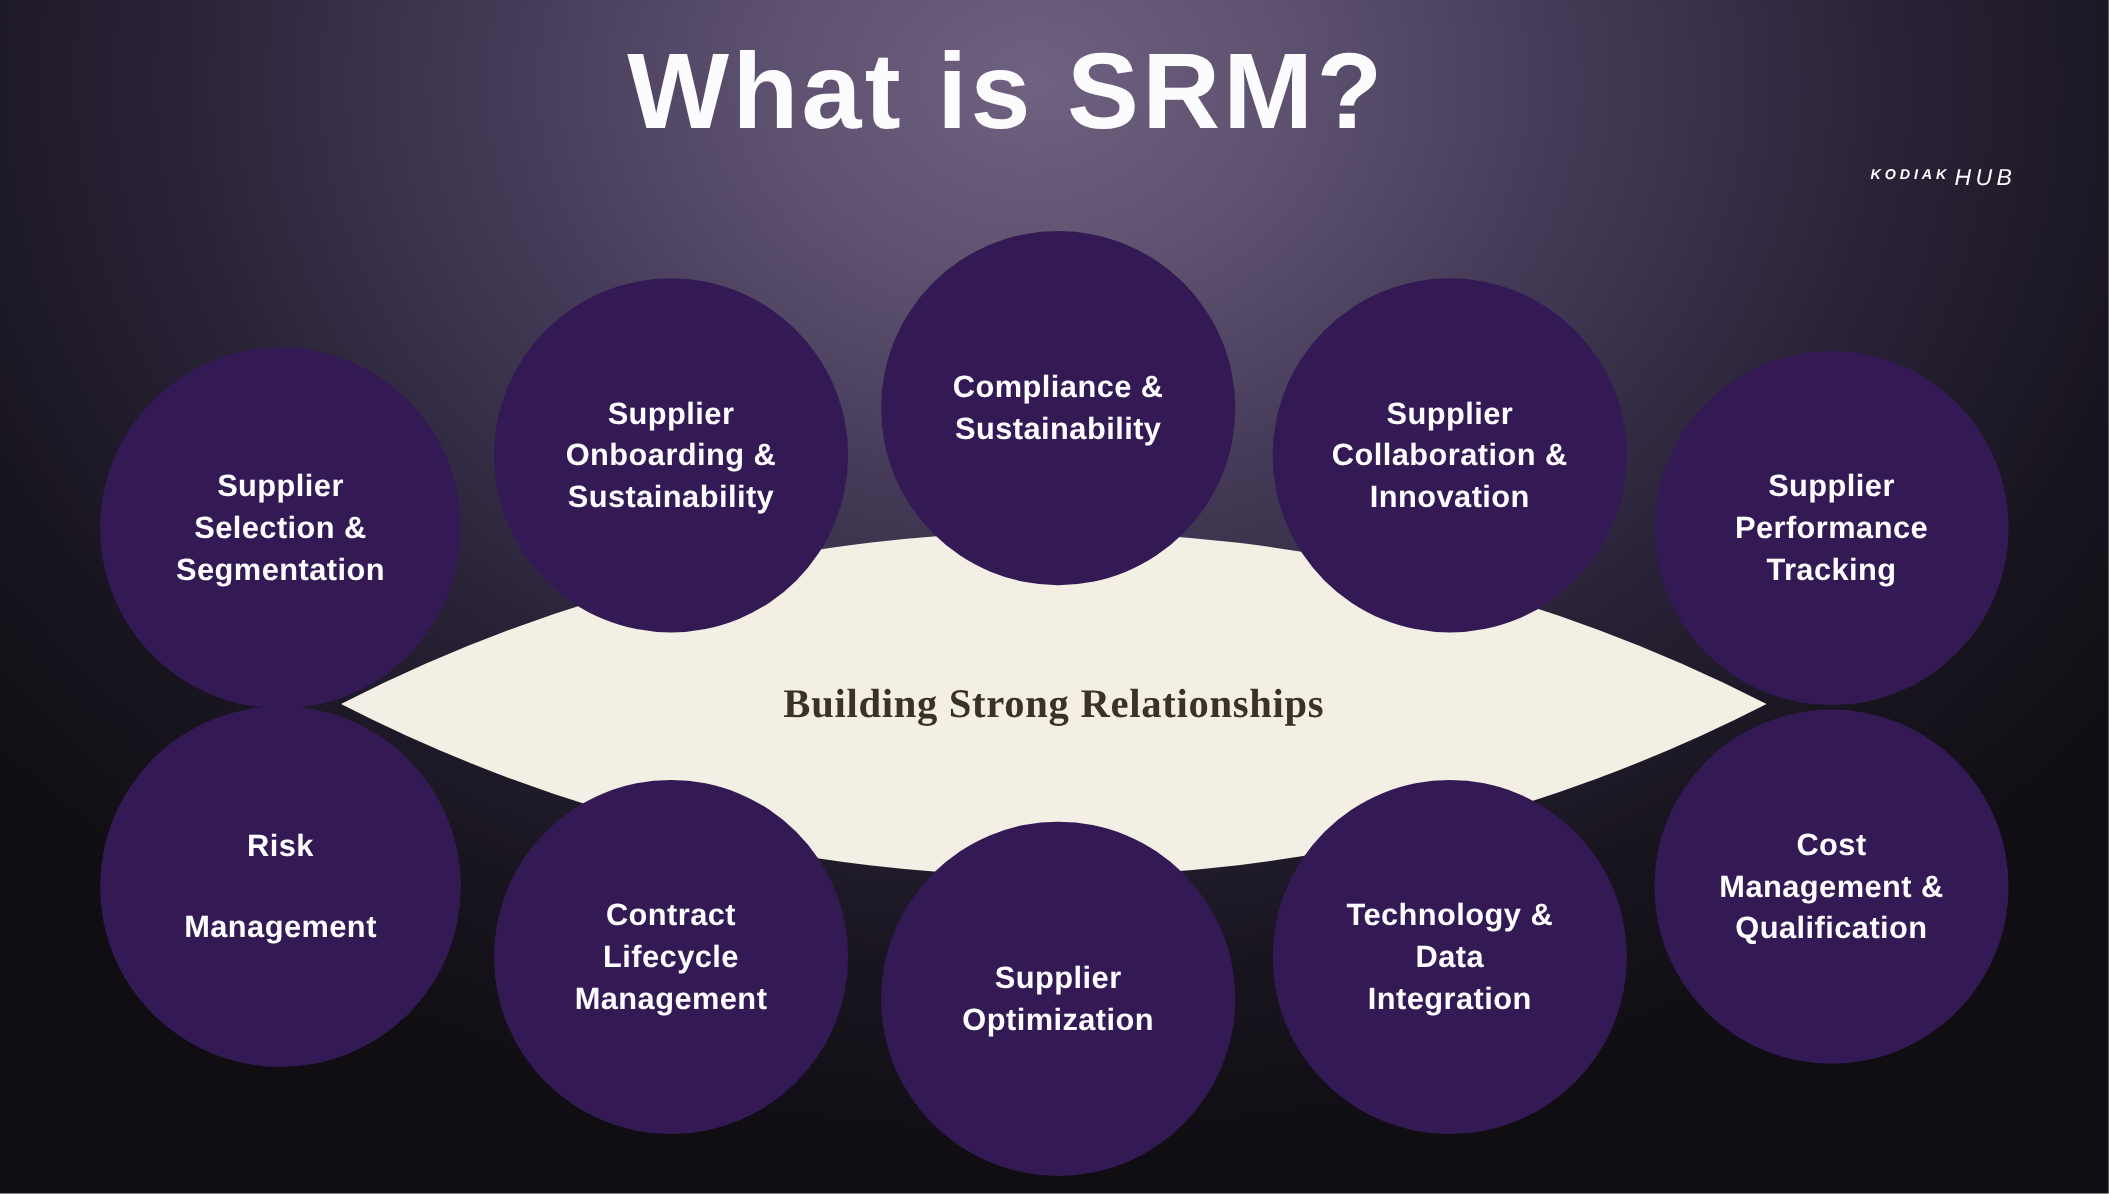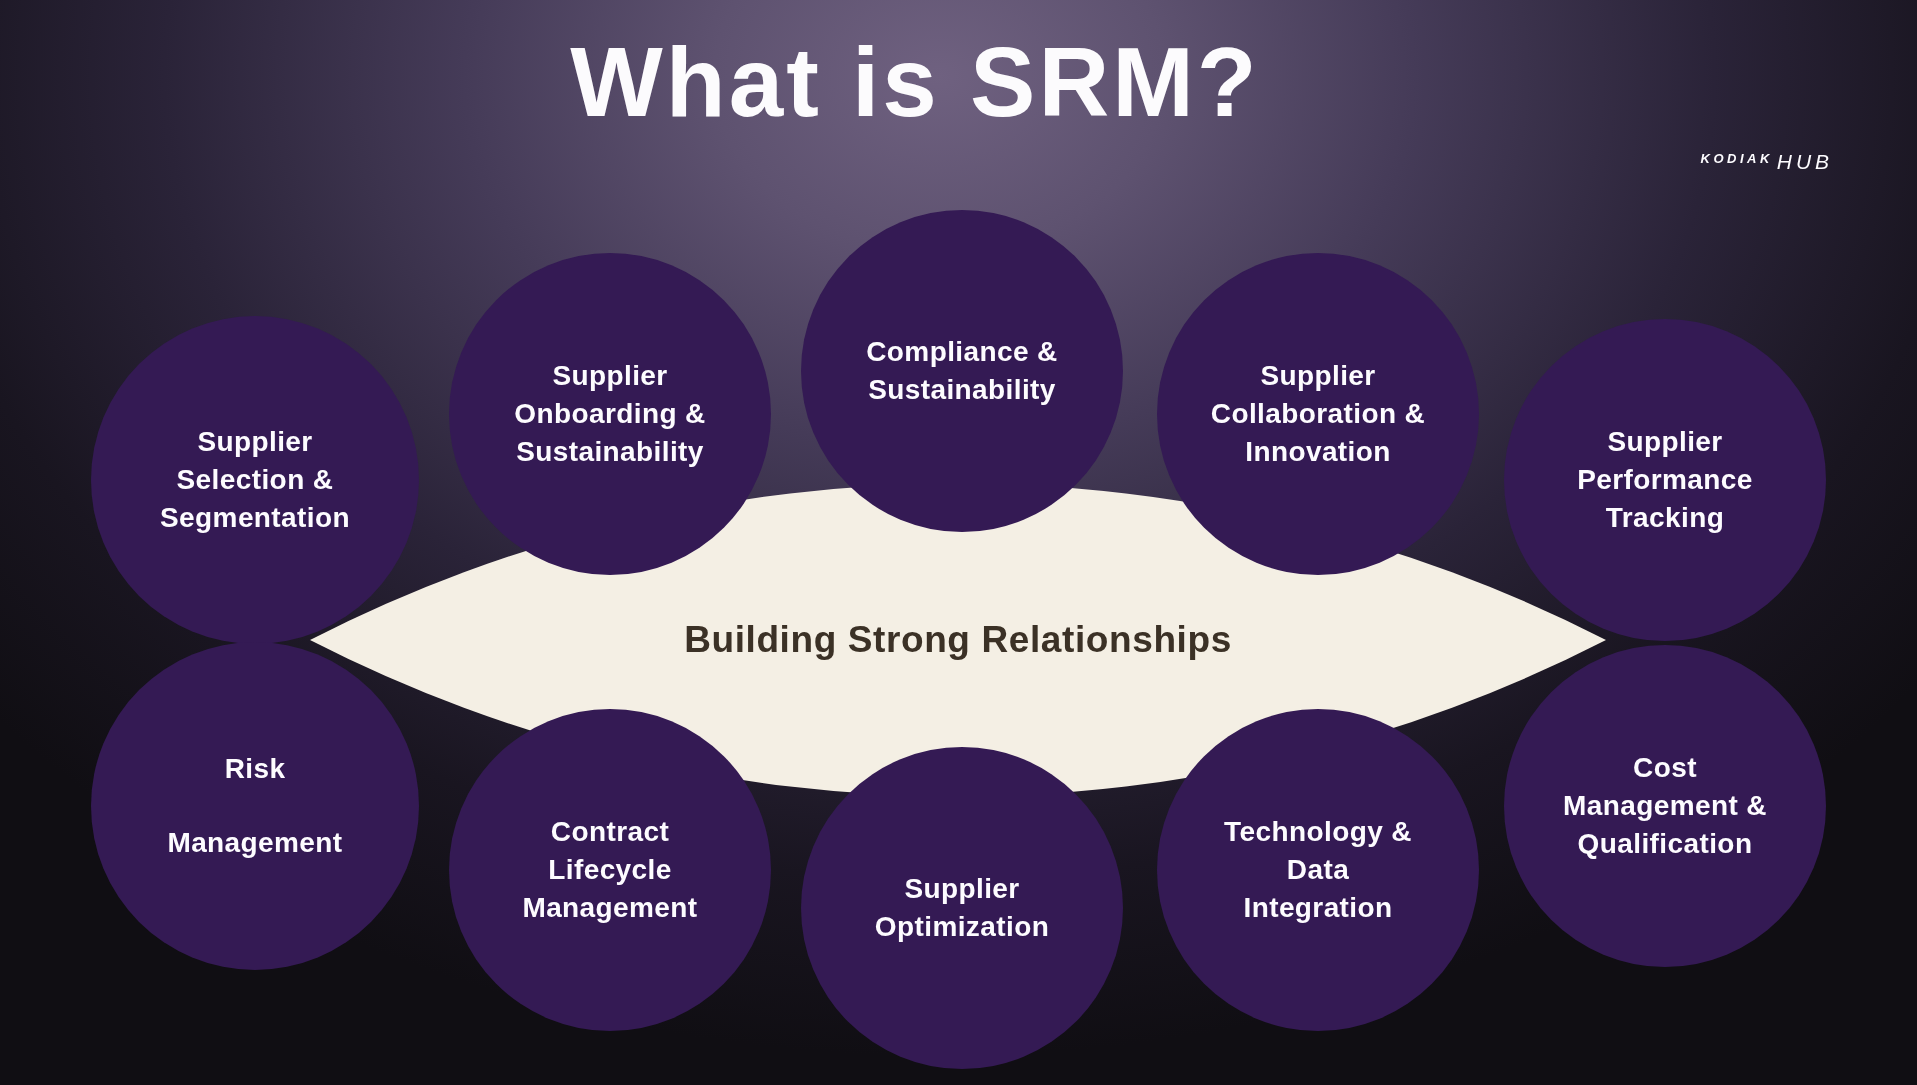--- a/index.html
+++ b/index.html
@@ -27,21 +27,21 @@
         var(--bg-dark) 100%);
   }
   .canvas{position:absolute;inset:0;}
 
   
   .lens-svg{position:absolute;left:310px;top:483px;width:1296px;height:314px;}
   .lens-path{fill:var(--lens-fill);}
   .lens-label{
     position:absolute;left:310px;top:483px;width:1296px;height:314px;
     display:flex;align-items:center;justify-content:center;
-    color:var(--lens-text);font-size:37px;font-weight:700;letter-spacing:.6px;
+    color:var(--lens-text);font-size:37px;font-weight:700;letter-spacing:.6px;font-family:Liberation Serif, serif;
   }
 
   
   .title{
     position:absolute;top:26px;left:0;width:1830px;text-align:center;
     color:var(--title-text);font-size:98px;font-weight:700;letter-spacing:3px;
   }
 
   
   .bubble{

